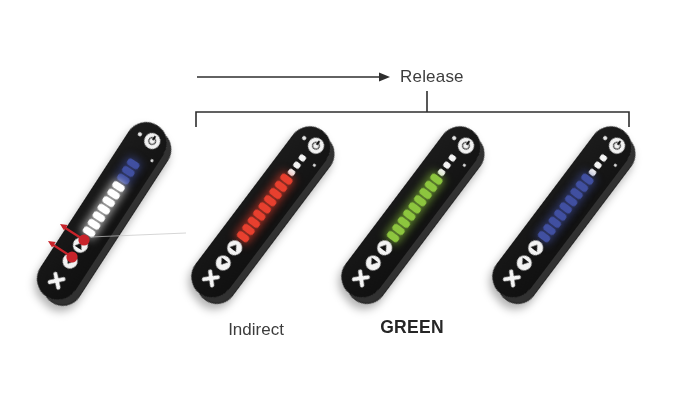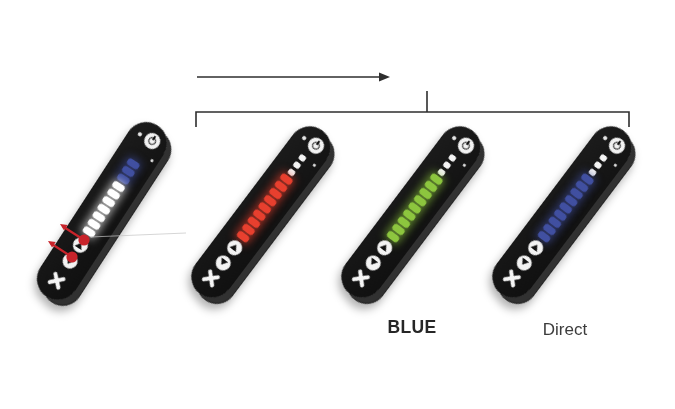--- a/index.html
+++ b/index.html
@@ -66,20 +66,21 @@
   .result .mode{font-size:17px;color:#3c3c3c;margin-top:3px;}
   #result-red{left:171px;top:317px;}
   #result-green{left:327px;top:317px;}
   #result-blue{left:480px;top:317px;}
 </style>
 </head>
 <body>
 
 <div id="canvas">
 
+  <div class="hdr-label" id="release">Release</div>
 
   <svg id="lines-svg" width="675" height="409" viewBox="0 0 675 409">
 
     <g>
       <line x1="197" y1="77" x2="381" y2="77" stroke="#2e2e2e" stroke-width="1.6"></line>
       <polygon points="390,77 379,72.6 379,81.4" fill="#2e2e2e"></polygon>
     </g>
 
     <line x1="427" y1="91" x2="427" y2="112" stroke="#2e2e2e" stroke-width="1.6"></line>
 
@@ -242,21 +243,21 @@
           </div>
       </div>
       <div class="fan">
           <span class="bar bar1"></span>
           <span class="bar bar2"></span>
         </div>
     </div>
   </div>
 
   <div class="result" id="result-red">
+    <div class="mode">Indirect</div>
   </div>
   <div class="result" id="result-green">
-    <div class="cname">BLUE</div>
+    <div class="cname">GREEN</div>
   </div>
   <div class="result" id="result-blue">
-    <div class="mode">Direct</div>
   </div>
 
 </div>
 
 </body></html>

